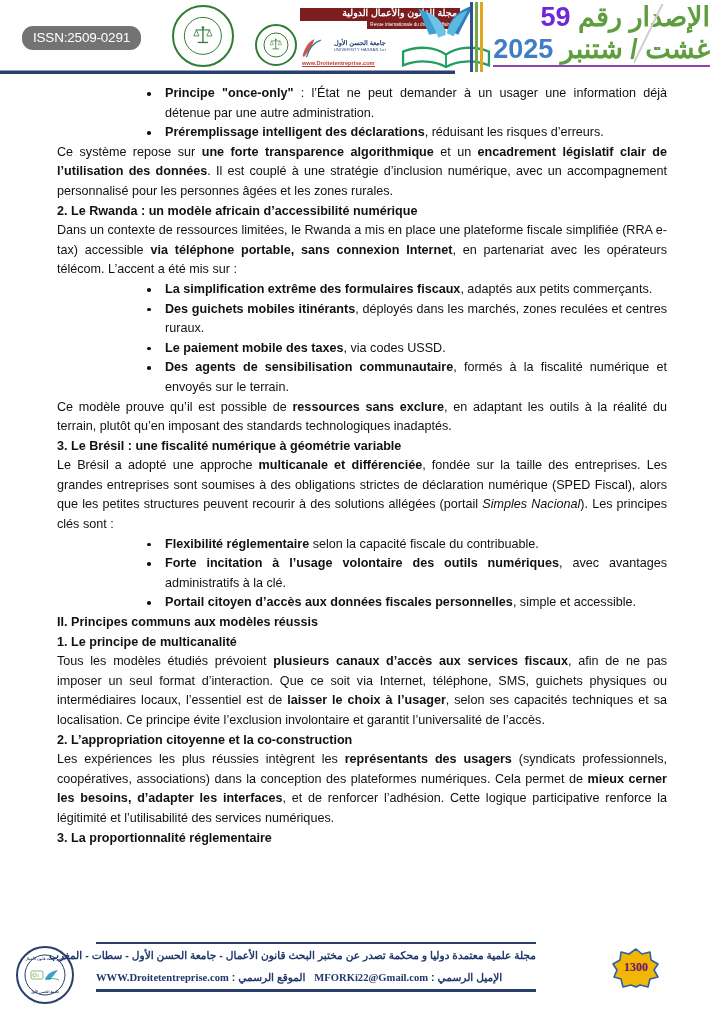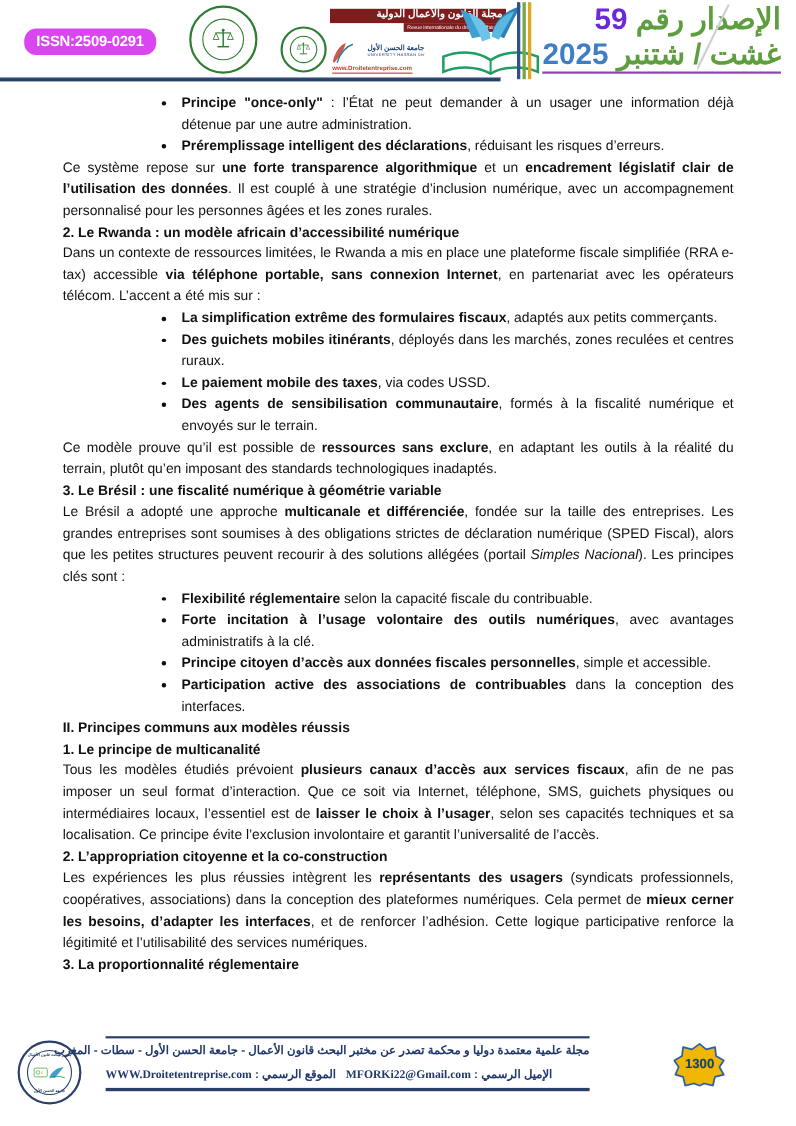--- a/index.html
+++ b/index.html
@@ -20,24 +20,24 @@
   
   .page-header {
     position: relative;
     width: 724px;
     height: 74px;
   }
   .issn-pill {
     position: absolute;
     left: 22px;
     top: 26px;
-    background: #d946ef;
+    background: #737373;
     color: #ffffff;
     font-size: 13.5px;
-    font-weight: bold;
+    font-weight: normal;
     letter-spacing: -0.2px;
     padding: 4px 11px 5px 11px;
     border-radius: 11px;
     white-space: nowrap;
   }
   .seal {
     position: absolute;
     border-radius: 50%;
     border: 2.2px solid #2f7d32;
     background: #ffffff;
@@ -360,22 +360,22 @@
     position: absolute;
     inset: 0;
   }
   .page-badge .num {
     position: absolute;
     left: 0; right: 0;
     top: 12px;
     text-align: center;
     font-size: 12px;
     font-weight: bold;
-    color: #0c4a6e;
-    font-family: Liberation Sans, sans-serif;
+    color: #701a75;
+    font-family: Liberation Serif, serif;
     text-shadow: 0 0 1px #b07d00;
   }
 </style>
 </head>
 <body>
 
 <div class="page-header">
 
   <div class="issn-pill">ISSN:2509-0291</div>
 
@@ -466,22 +466,21 @@
       <li><b>Des guichets mobiles itinérants</b><span>, déployés dans les marchés, zones reculées et centres ruraux.</span></li>
       <li><b>Le paiement mobile des taxes</b><span>, via codes USSD.</span></li>
       <li><b>Des agents de sensibilisation communautaire</b><span>, formés à la fiscalité numérique et envoyés sur le terrain.</span></li>
     </ul>
     <p class="para"><span>Ce modèle prouve qu’il est possible de </span><b>ressources sans exclure</b><span>, en adaptant les outils à la réalité du terrain, plutôt qu’en imposant des standards technologiques inadaptés.</span></p>
     <p class="para heading">3. Le Brésil : une fiscalité numérique à géométrie variable</p>
     <p class="para"><span>Le Brésil a adopté une approche </span><b>multicanale et différenciée</b><span>, fondée sur la taille des entreprises. Les grandes entreprises sont soumises à des obligations strictes de déclaration numérique (SPED Fiscal), alors que les petites structures peuvent recourir à des solutions allégées (portail </span><i>Simples Nacional</i><span>). Les principes clés sont :</span></p>
     <ul class="bullets">
       <li><b>Flexibilité réglementaire</b><span> selon la capacité fiscale du contribuable.</span></li>
       <li><b>Forte incitation à l’usage volontaire des outils numériques</b><span>, avec avantages administratifs à la clé.</span></li>
-      <li><b>Principe citoyen d’accès aux données fiscales personnelles</b><span>, simple et accessible.</span></li>
-      <li><b>Participation active des associations de contribuables</b><span> dans la conception des interfaces.</span></li>
+      <li><b>Portail citoyen d’accès aux données fiscales personnelles</b><span>, simple et accessible.</span></li>
     </ul>
     <p class="para heading">II. Principes communs aux modèles réussis</p>
     <p class="para heading">1. Le principe de multicanalité</p>
     <p class="para"><span>Tous les modèles étudiés prévoient </span><b>plusieurs canaux d’accès aux services fiscaux</b><span>, afin de ne pas imposer un seul format d’interaction. Que ce soit via Internet, téléphone, SMS, guichets physiques ou intermédiaires locaux, l’essentiel est de </span><b>laisser le choix à l’usager</b><span>, selon ses capacités techniques et sa localisation. Ce principe évite l’exclusion involontaire et garantit l’universalité de l’accès.</span></p>
     <p class="para heading">2. L’appropriation citoyenne et la co-construction</p>
     <p class="para"><span>Les expériences les plus réussies intègrent les </span><b>représentants des usagers</b><span> (syndicats professionnels, coopératives, associations) dans la conception des plateformes numériques. Cela permet de </span><b>mieux cerner les besoins, d’adapter les interfaces</b><span>, et de renforcer l’adhésion. Cette logique participative renforce la légitimité et l’utilisabilité des services numériques.</span></p>
     <p class="para heading">3. La proportionnalité réglementaire</p>
   </div>
 
 <div class="page-footer">

